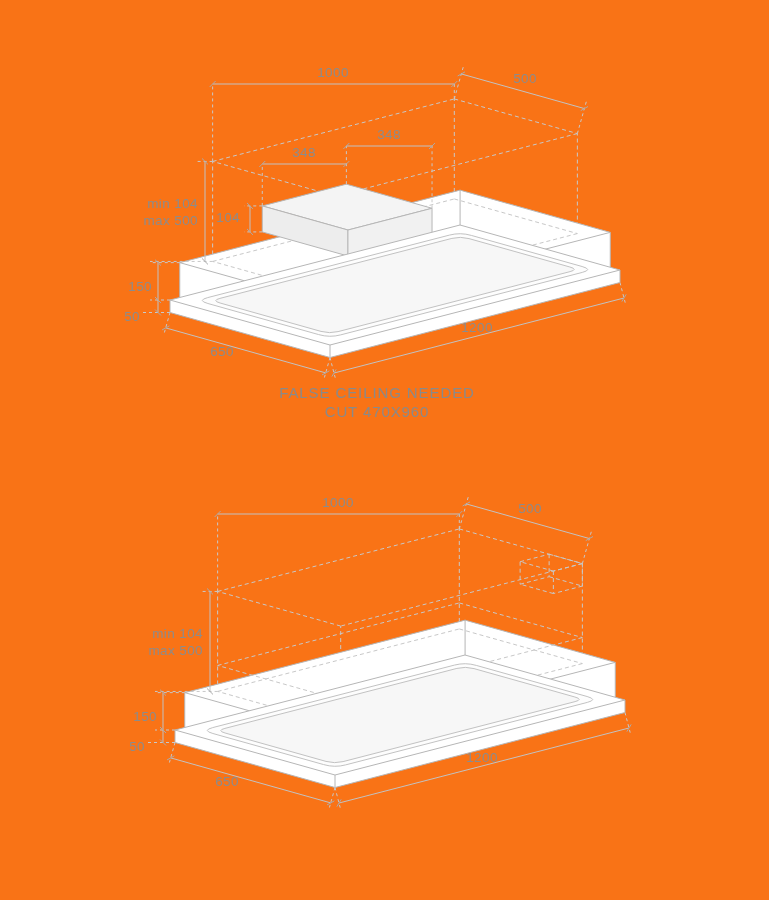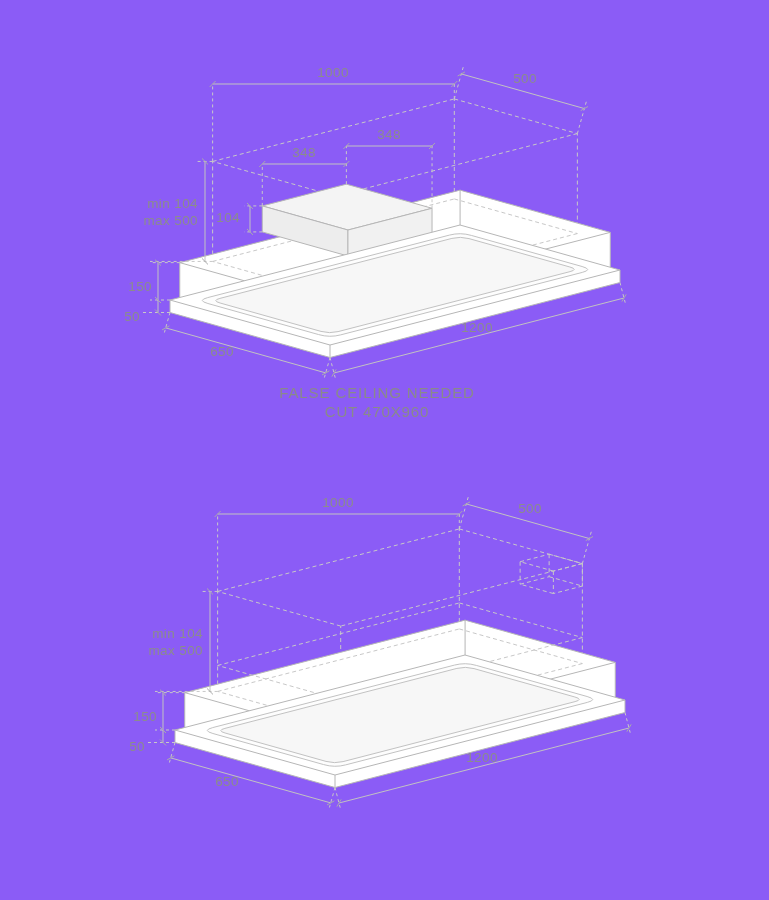--- a/index.html
+++ b/index.html
@@ -1,16 +1,16 @@
 <!DOCTYPE html>
 <html><head>
 <meta charset="utf-8">
 <style>
   html,body{margin:0;padding:0;background:#ffffff;}
-  .page{position:relative;width:769px;height:900px;background:#8b5cf6;overflow:hidden;}
+  .page{position:relative;width:769px;height:900px;background:#f97316;overflow:hidden;}
   svg{display:block;}
   .dim{font-family:"Liberation Sans",sans-serif;font-size:13.5px;fill:#8c8c8c;letter-spacing:.4px;}
   .note{font-family:"Liberation Sans",sans-serif;font-size:15px;fill:#8a8a8a;letter-spacing:.9px;}
 </style>
 </head>
 <body>
 
 <div class="page">
   <svg width="769" height="900" viewBox="0 0 769 900">
 

